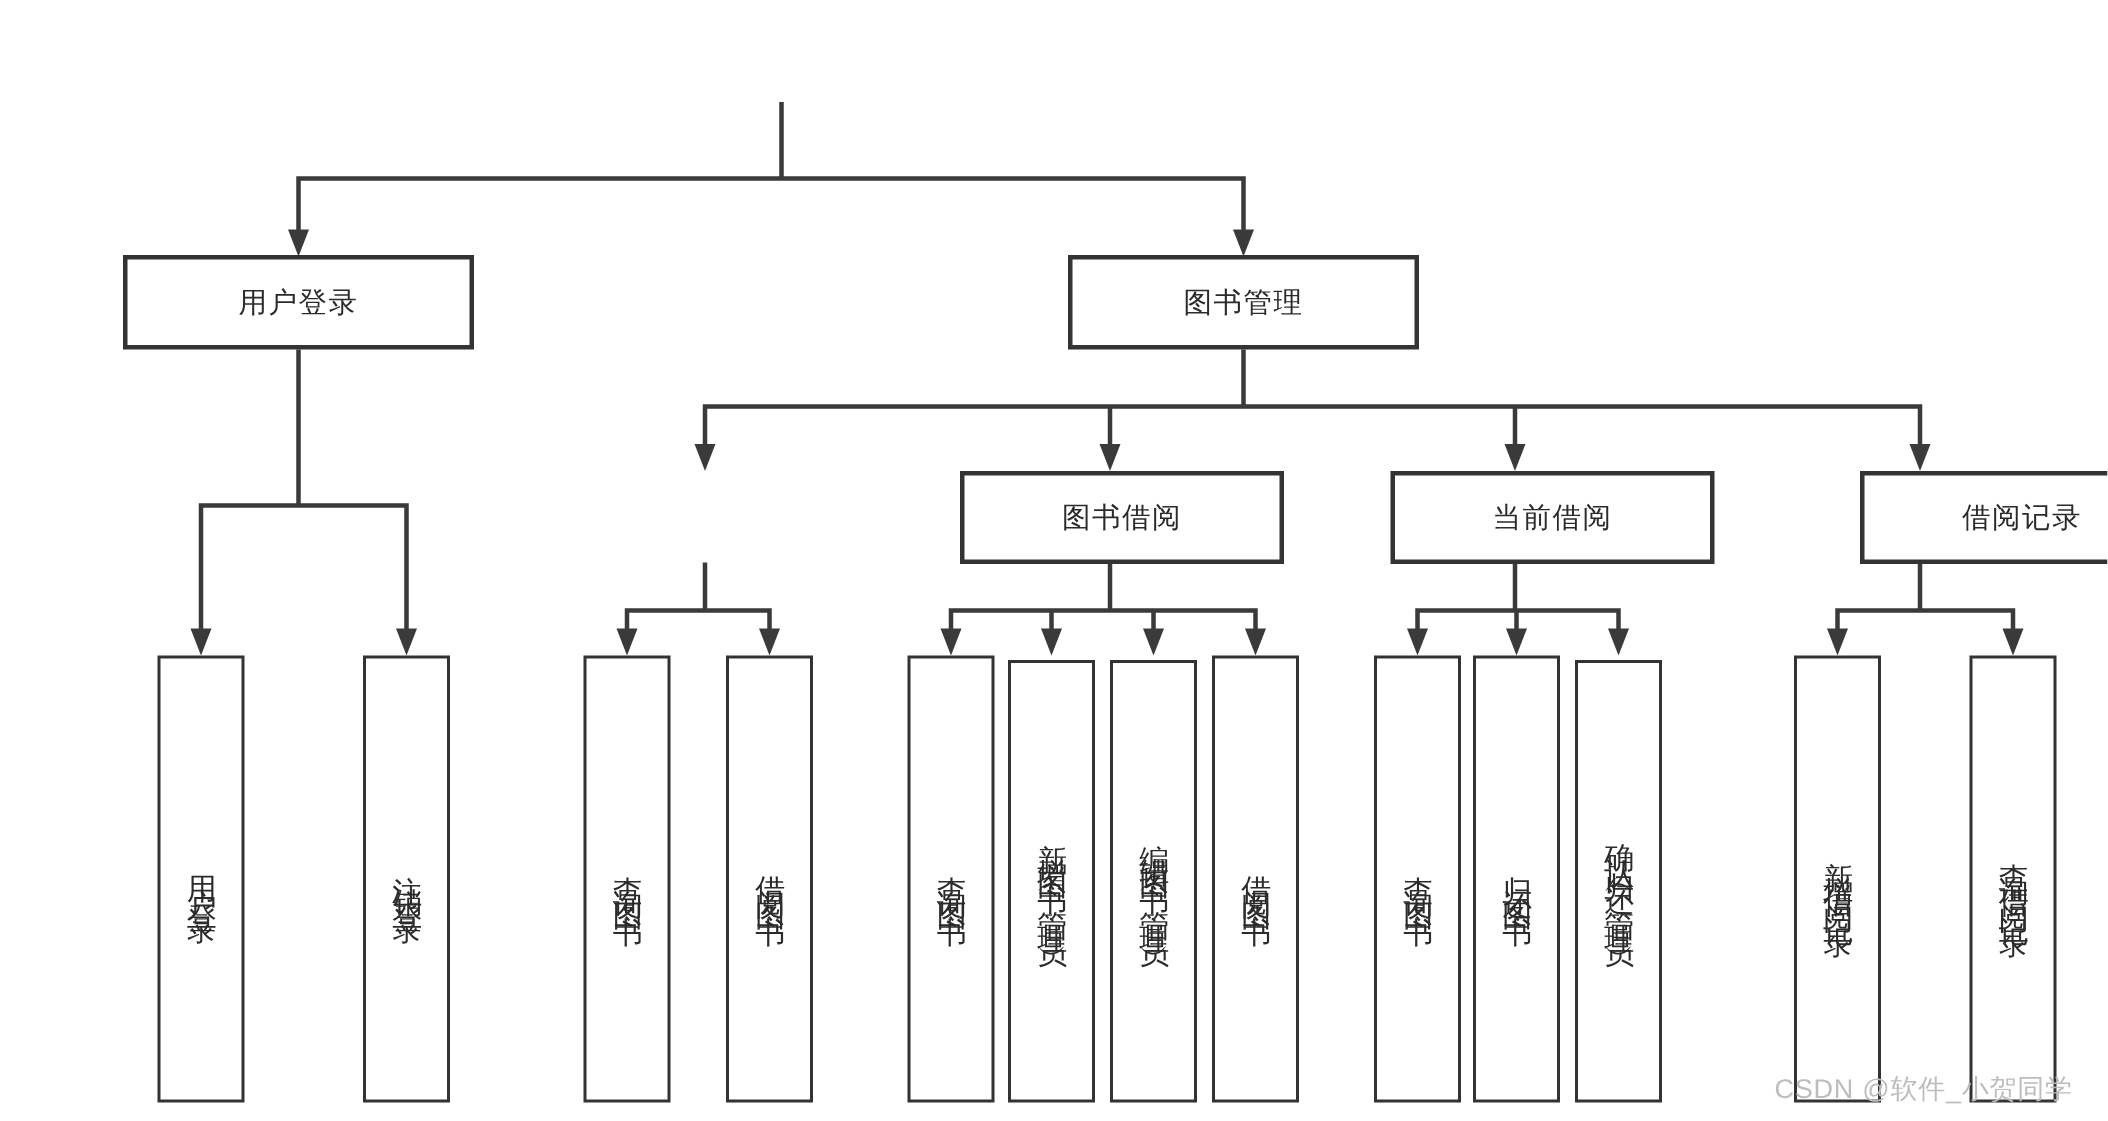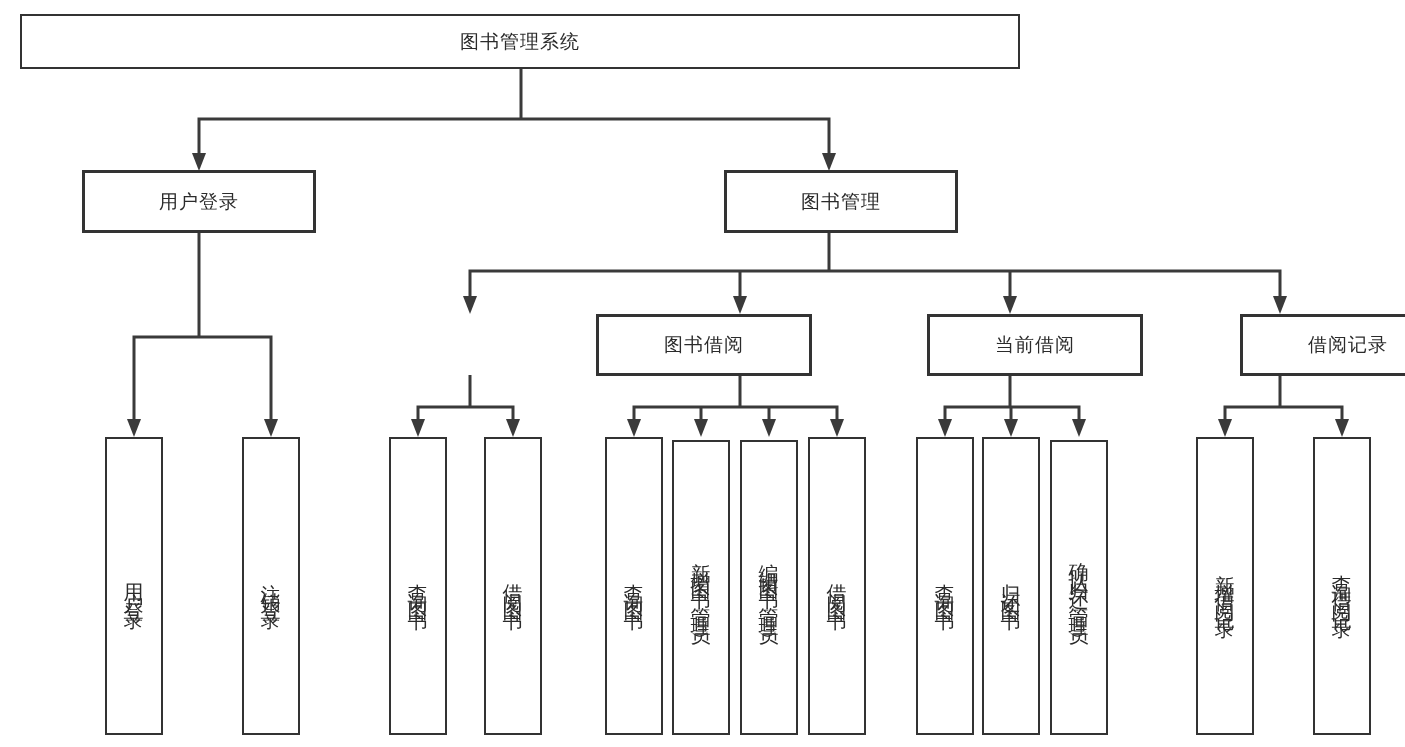--- a/index.html
+++ b/index.html
@@ -89,32 +89,29 @@
     <path class="connector" d="M1010 375 V407 M945 421 V407 H1079 V421 M1011 407 V421"></path>
     <polygon class="arrowhead" points="938,419 952,419 945,437"></polygon>
     <polygon class="arrowhead" points="1004,419 1018,419 1011,437"></polygon>
     <polygon class="arrowhead" points="1072,419 1086,419 1079,437"></polygon>
 
     <path class="connector" d="M1280 375 V407 M1225 421 V407 H1342 V421"></path>
     <polygon class="arrowhead" points="1218,419 1232,419 1225,437"></polygon>
     <polygon class="arrowhead" points="1335,419 1349,419 1342,437"></polygon>
   </svg>
 
-  <div class="box root" style="left:20px;top:14px;width:1000px;height:55px;">
-    <span>图书管理系统</span>
-  </div>
 
   <div class="box" style="left:82px;top:170px;width:234px;height:63px;">
     <span>用户登录</span>
   </div>
-  <div class="box" style="left:712px;top:170px;width:234px;height:63px;margin-left:12px;">
+  <div class="box" style="left:712px;top:170px;width:234px;height:63px;">
     <span>图书管理</span>
   </div>
 
-  <div class="box" style="left:596px;top:314px;width:216px;height:62px;">
+  <div class="box" style="left:640px;top:314px;width:216px;height:62px;">
     <span>图书借阅</span>
   </div>
   <div class="box" style="left:902px;top:314px;width:216px;height:62px;margin-left:25px;">
     <span>当前借阅</span>
   </div>
   <div class="box" style="left:1240px;top:314px;width:216px;height:62px;">
     <span>借阅记录</span>
   </div>
 
   <div class="box leaf" style="left:105px;top:437px;width:58px;height:298px;">
@@ -154,14 +151,15 @@
     <span class="vtext">确认归还（管理员）</span>
   </div>
 
   <div class="box leaf" style="left:1196px;top:437px;width:58px;height:298px;">
     <span class="vtext">新增借阅记录</span>
   </div>
   <div class="box leaf" style="left:1313px;top:437px;width:58px;height:298px;">
     <span class="vtext">查询借阅记录</span>
   </div>
 
+  <div class="watermark">CSDN @软件_小贺同学</div>
 
 </div>
 
 </body></html>

